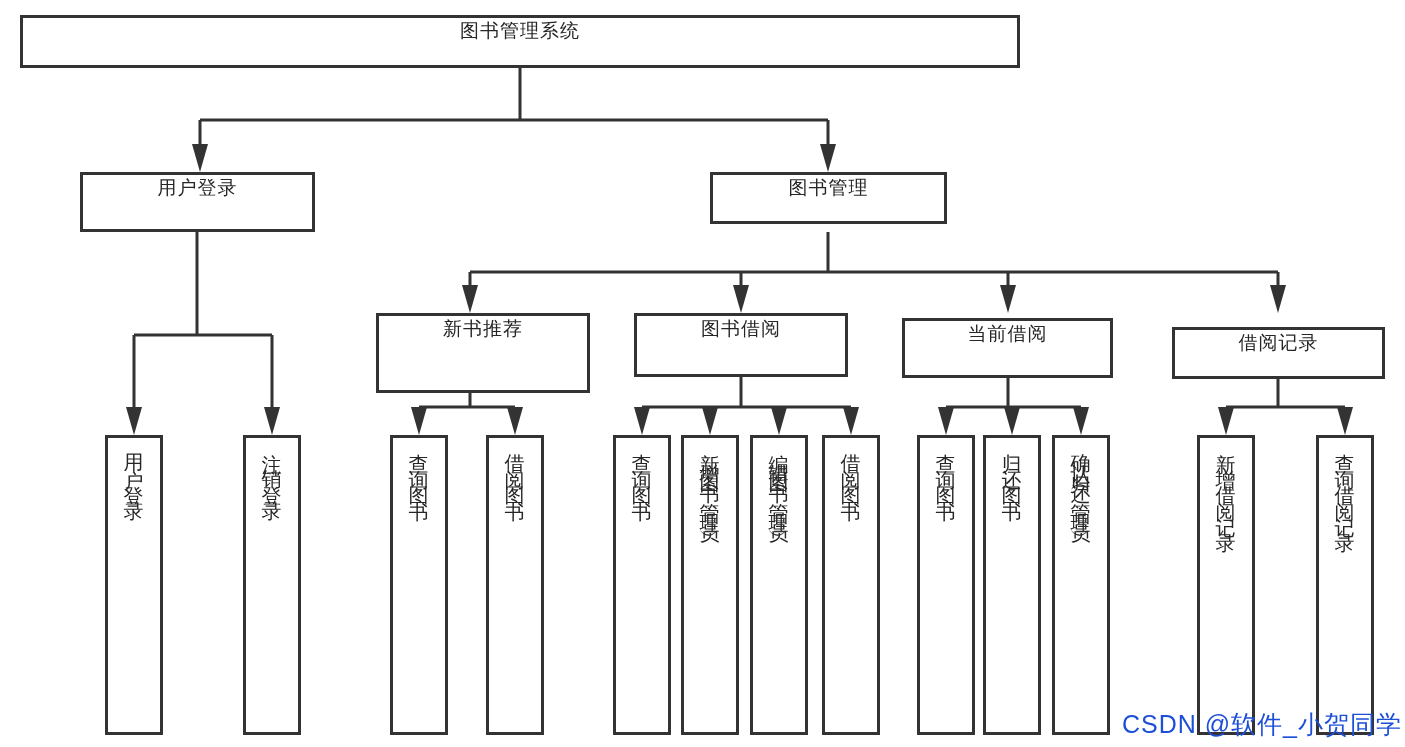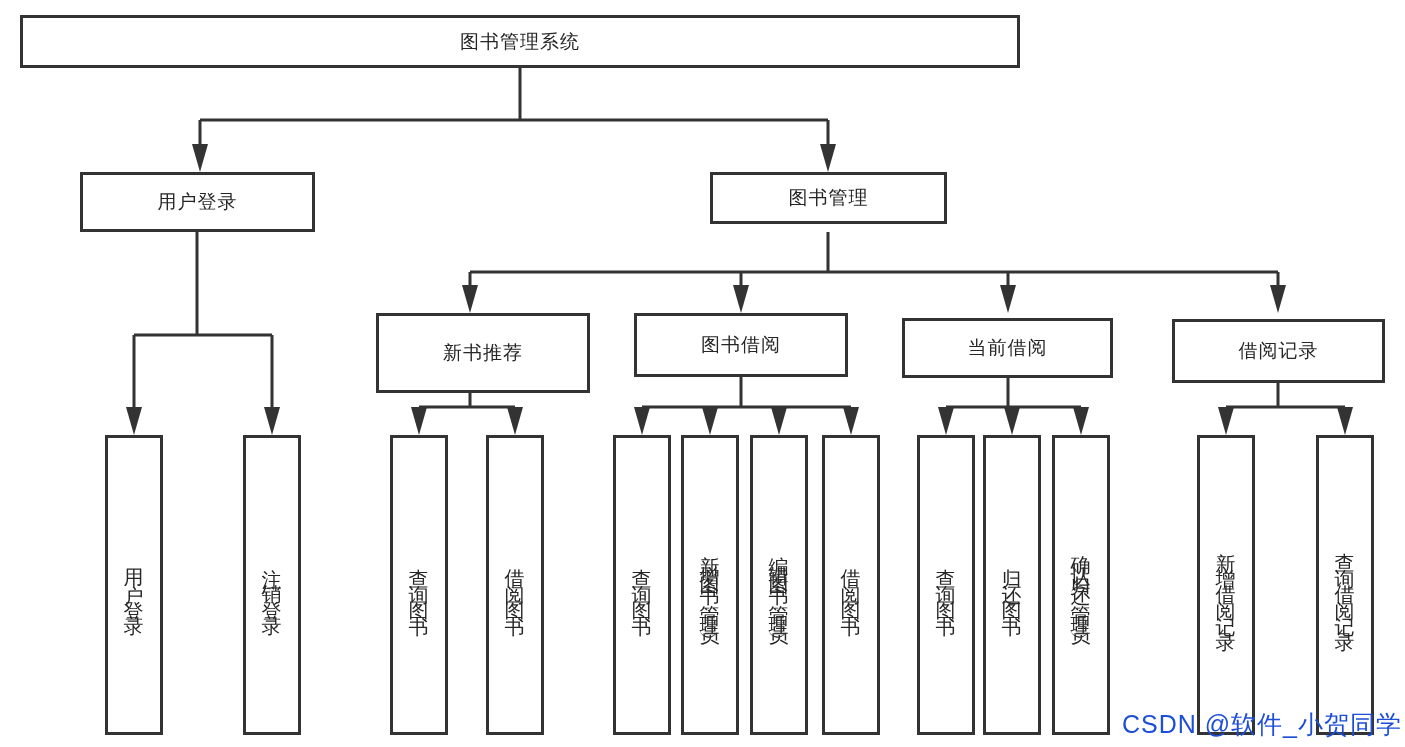--- a/index.html
+++ b/index.html
@@ -9,21 +9,21 @@
     background:#ffffff;
     font-family:"Liberation Sans","DejaVu Sans",sans-serif;
     overflow:hidden;
   }
   .connectors{position:absolute;left:0;top:0;}
   .hbox,.vbox{
     position:absolute;
     box-sizing:border-box;
     border:3px solid #333333;
     background:#ffffff;
-    display:flex;align-items:center;justify-content:center;
+    display:flex;align-items:flex-start;justify-content:center;
     color:#262626;
   }
   .hbox{font-size:19px;letter-spacing:1px;}
   .vbox{top:435px;width:58px;height:300px;}
   .vlbl{
     writing-mode:vertical-rl;
     text-orientation:mixed;
     font-size:20px;
     letter-spacing:16px;
     line-height:1;
@@ -90,21 +90,21 @@
 
   <div class="hbox" style="left:376px;top:313px;width:214px;height:80px">
     <span>新书推荐</span>
   </div>
   <div class="hbox" style="left:634px;top:313px;width:214px;height:64px">
     <span>图书借阅</span>
   </div>
   <div class="hbox" style="left:902px;top:318px;width:211px;height:60px">
     <span>当前借阅</span>
   </div>
-  <div class="hbox" style="left:1172px;top:319px;width:213px;height:64px">
+  <div class="hbox" style="left:1172px;top:327px;width:213px;height:52px">
     <span>借阅记录</span>
   </div>
 
   <div class="vbox" style="left:105px">
     <span class="vlbl">用户登录</span>
   </div>
   <div class="vbox" style="left:243px">
     <span class="vlbl">注销登录</span>
   </div>
 

